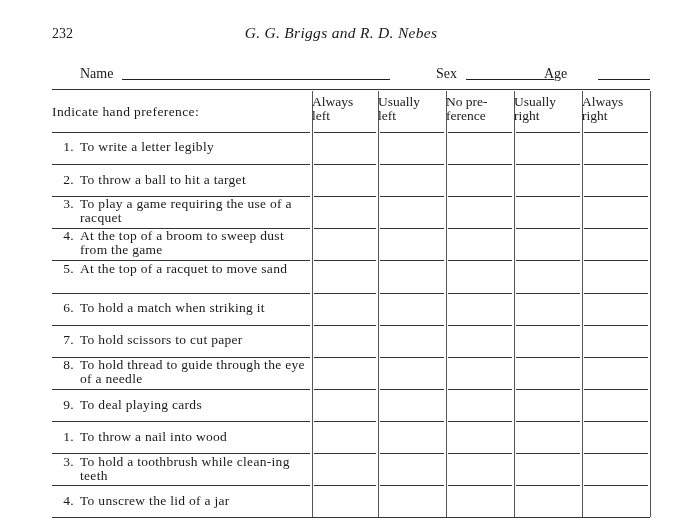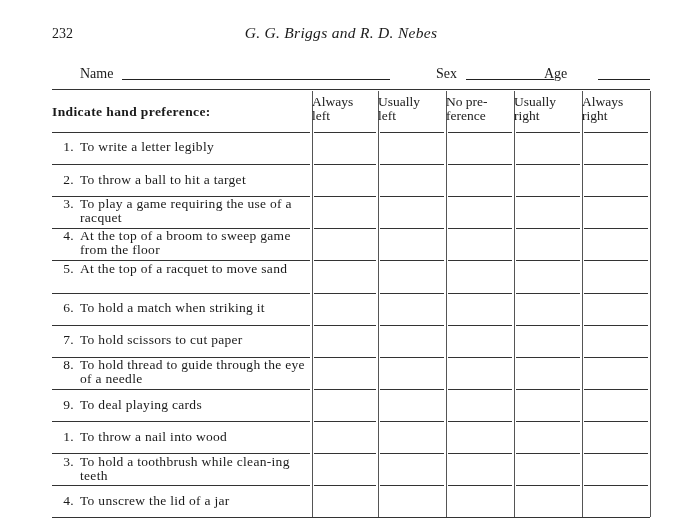--- a/index.html
+++ b/index.html
@@ -6,21 +6,21 @@
   body { width: 682px; height: 523px; position: relative; overflow: hidden;
          font-family: "Liberation Serif", "DejaVu Serif", serif; color: #1a1a1a; }
   .page-num { position: absolute; left: 52px; top: 26px; font-size: 14px; }
   .running-head { position: absolute; left: 0; width: 682px; top: 24px; text-align: center;
                   font-style: italic; font-size: 15.5px; letter-spacing: 0.3px; }
   .info-line { position: absolute; top: 66px; font-size: 14px; }
   .blank { position: absolute; border-bottom: 1px solid #222; height: 0; }
   .rule { position: absolute; left: 52px; width: 598px; height: 0; border-top: 1.5px solid #333; }
   .vline { position: absolute; top: 91px; height: 426px; width: 0; border-left: 1px solid #555; }
   .hcell { position: absolute; top: 95px; font-size: 13.5px; text-align: left; line-height: 14px; }
-  .instruction { position: absolute; left: 52px; top: 104px; font-size: 13.5px; letter-spacing: 0.4px; font-weight: bold; }
+  .instruction { position: absolute; left: 52px; top: 104px; font-size: 13.5px; letter-spacing: 0.4px; }
   .row { position: absolute; left: 52px; width: 260px; font-size: 13.5px; line-height: 14px; letter-spacing: 0.3px; }
   .row .num { position: absolute; left: 0; width: 22px; text-align: right; }
   .row .txt { position: absolute; left: 28px; width: 232px; }
   .cell-line { position: absolute; height: 0; border-top: 1px solid #333; }
 </style>
 </head>
 <body>
 
 <div class="page-num">232</div>
 <div class="running-head">G. G. Briggs and R. D. Nebes</div>
@@ -147,21 +147,21 @@
 <div class="row" style="top:173px">
     <span class="num">2.</span>
     <span class="txt">To throw a ball to hit a target</span>
   </div>
 <div class="row" style="top:197px">
     <span class="num">3.</span>
     <span class="txt">To play a game requiring the use of a racquet</span>
   </div>
 <div class="row" style="top:229px">
     <span class="num">4.</span>
-    <span class="txt">At the top of a broom to sweep game from the floor</span>
+    <span class="txt">At the top of a broom to sweep dust from the game</span>
   </div>
 <div class="row" style="top:262px">
     <span class="num">5.</span>
     <span class="txt">At the top of a racquet to move sand</span>
   </div>
 <div class="row" style="top:301px">
     <span class="num">6.</span>
     <span class="txt">To hold a match when striking it</span>
   </div>
 <div class="row" style="top:333px">

